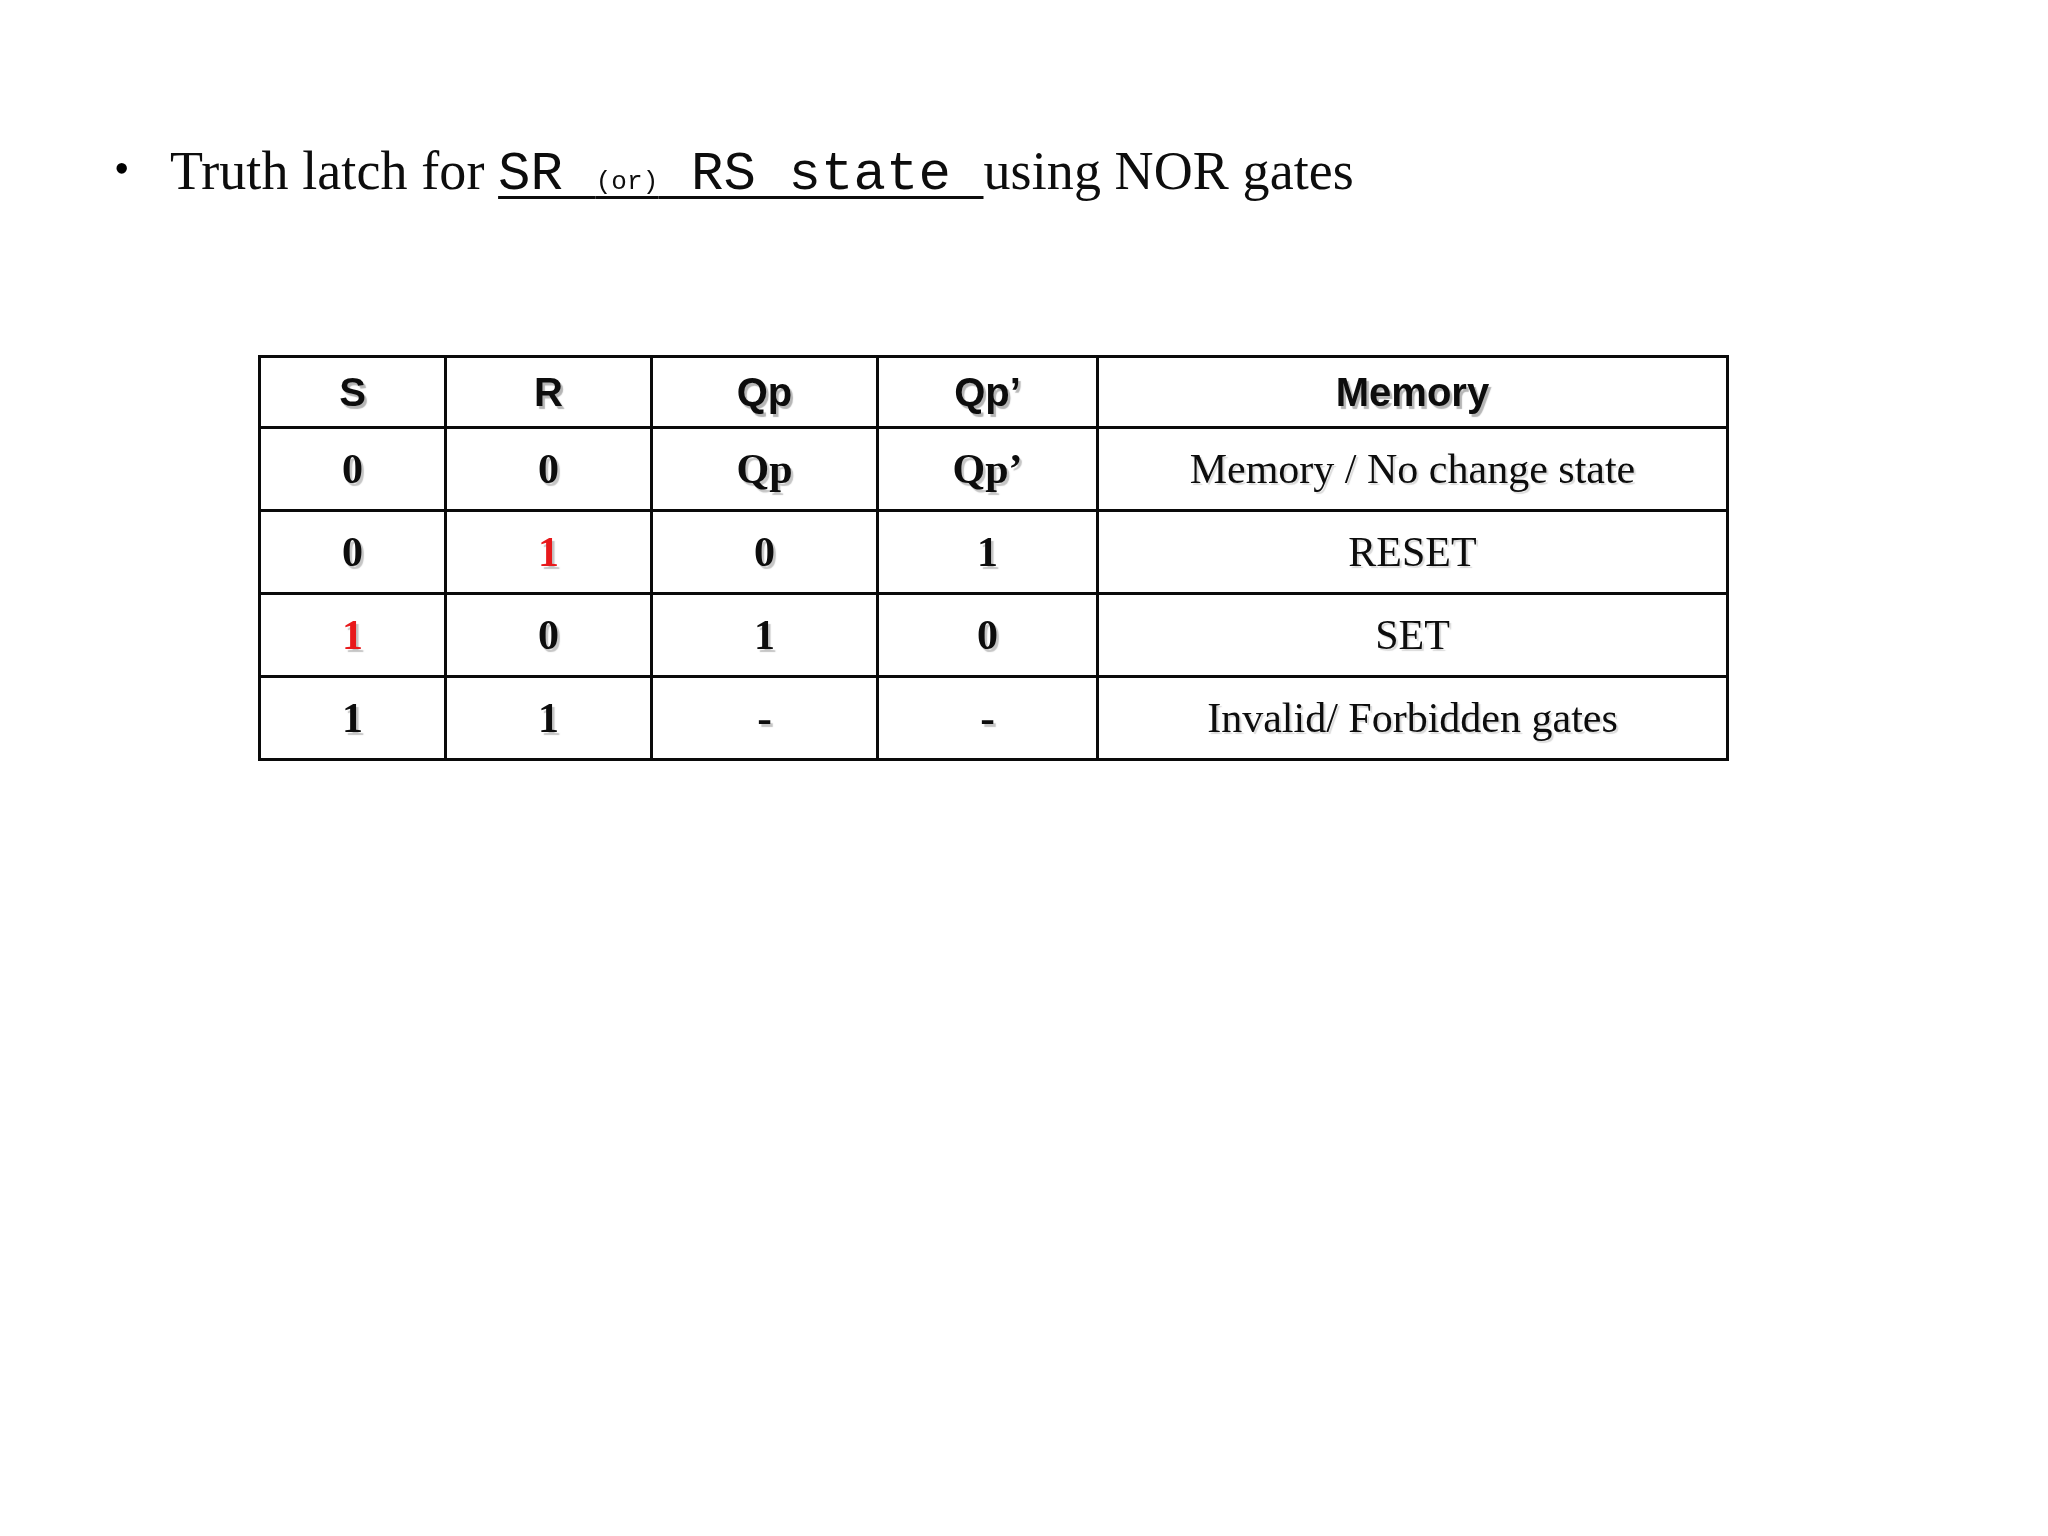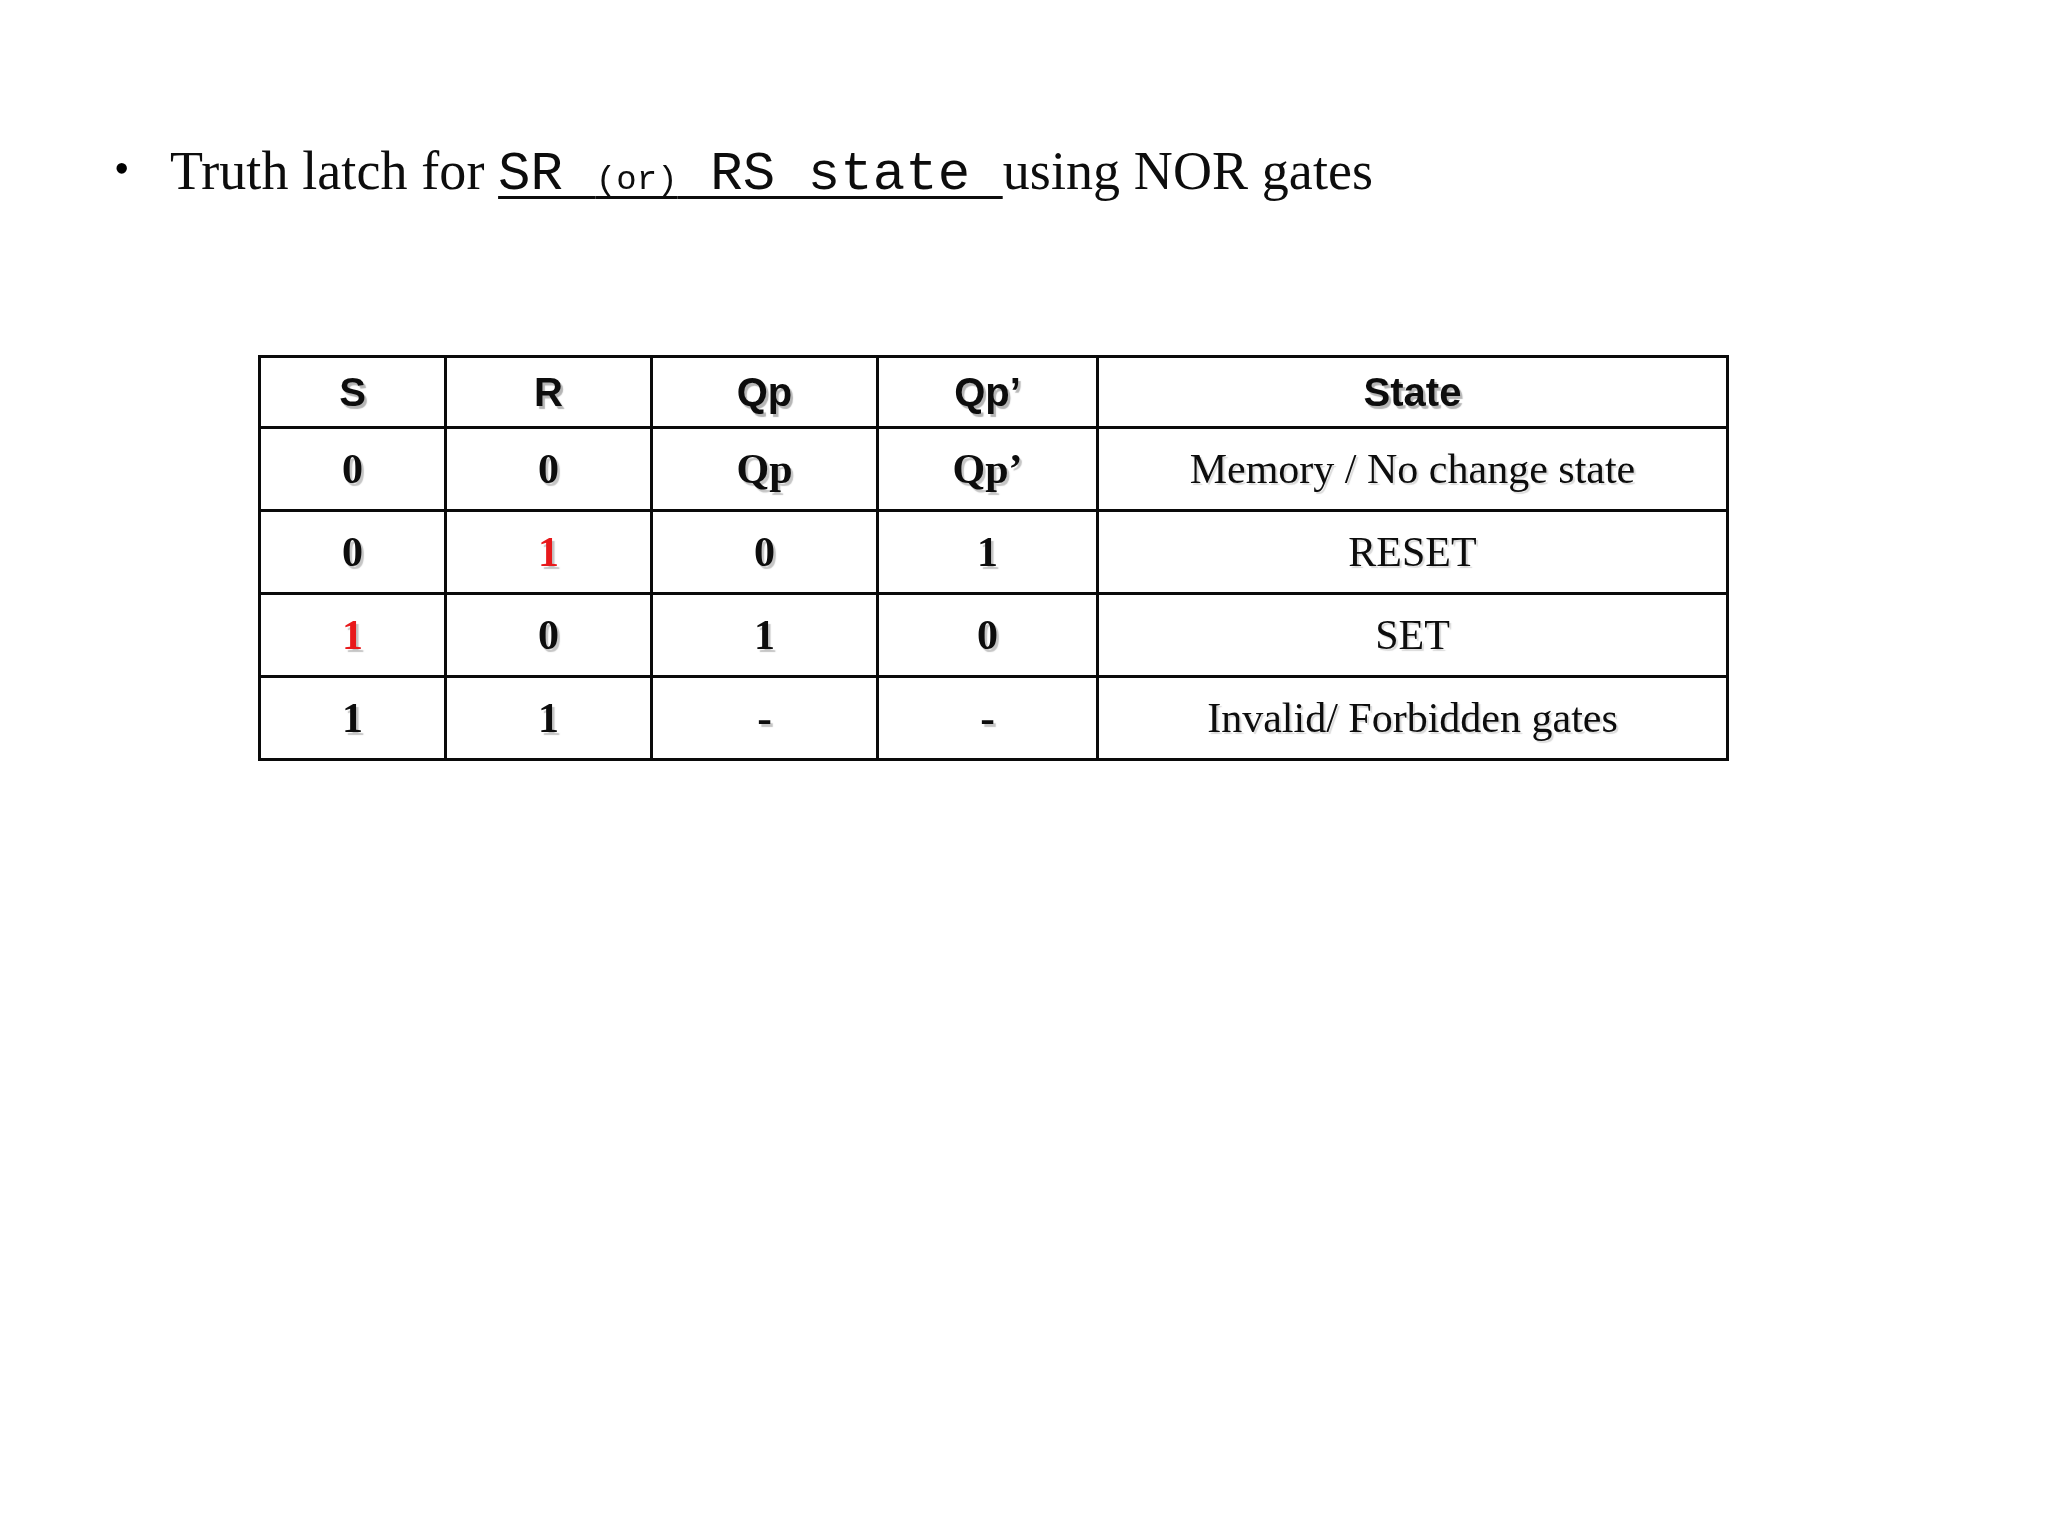--- a/index.html
+++ b/index.html
@@ -44,21 +44,21 @@
     white-space: nowrap;
     letter-spacing: 0.1px;
   }
   .u-part {
     text-decoration: underline;
     text-underline-offset: 7px;
     text-decoration-thickness: 3px;
     font-family: Liberation Mono, monospace;
   }
   .or-small {
-    font-size: 34px;
+    font-size: 26px;
   }
 
   
   #truth-table-wrap {
     position: absolute;
     left: 258px;
     top: 355px;
     width: 1468px;
   }
   table.tt {
@@ -136,21 +136,21 @@
           <col class="c-qp">
           <col class="c-qpn">
           <col class="c-state">
       </colgroup>
       <thead>
         <tr>
           <th class="hdr-s">S</th>
           <th class="hdr-r">R</th>
           <th class="hdr-qp">Qp</th>
           <th class="hdr-qpn">Qp’</th>
-          <th class="hdr-state">State</th>
+          <th class="hdr-state">Memory</th>
         </tr>
       </thead>
       <tbody>
         <tr>
           <td class="bitcell">0</td>
           <td class="bitcell">0</td>
           <td class="bitcell">Qp</td>
           <td class="bitcell">Qp’</td>
           <td class="statecell">Memory / No change state</td>
         </tr>

